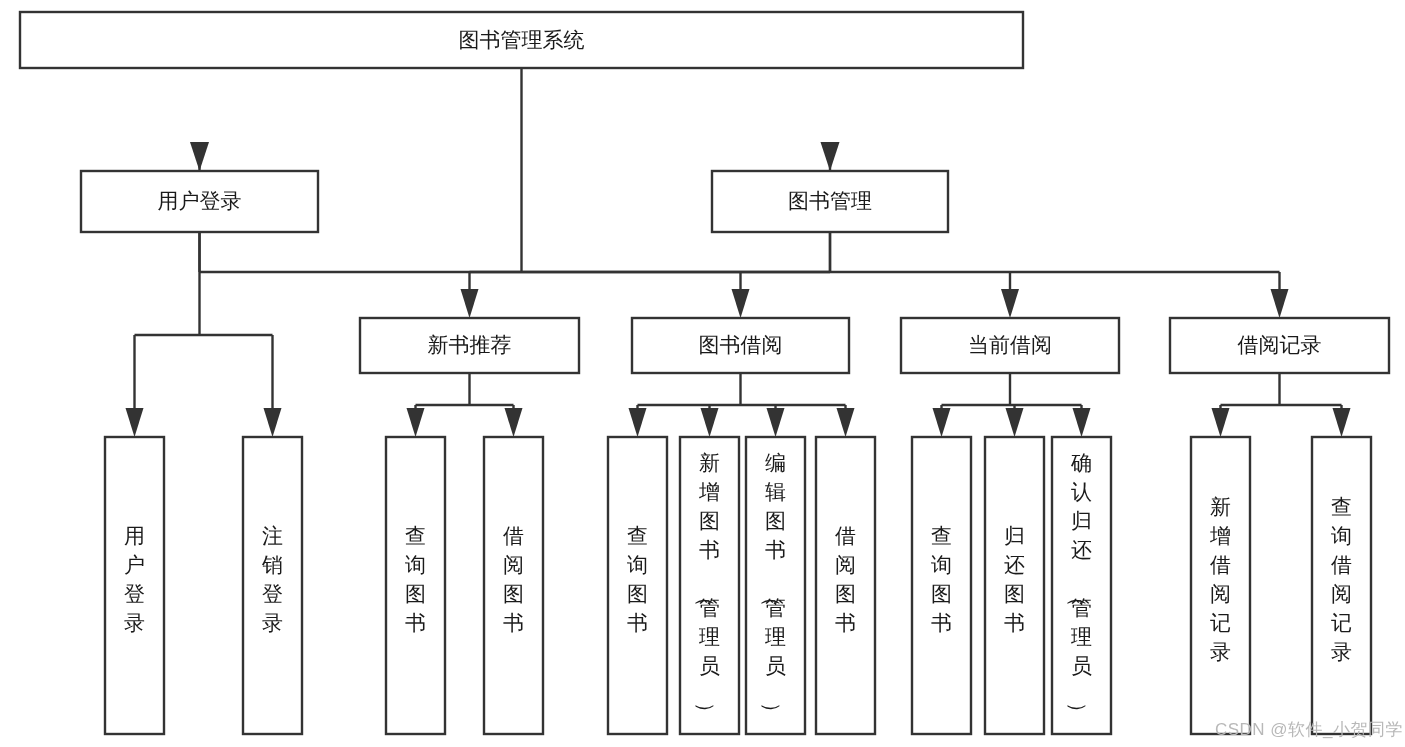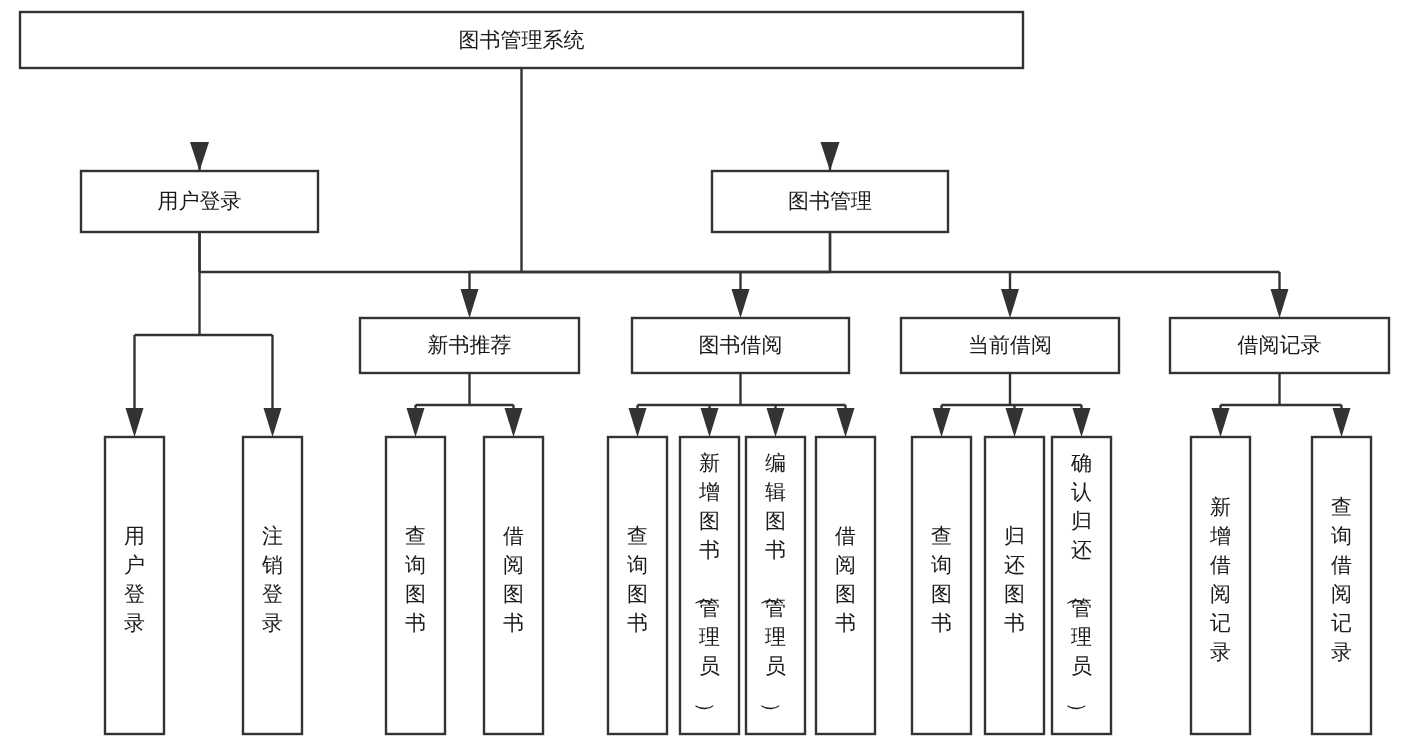--- a/index.html
+++ b/index.html
@@ -222,13 +222,14 @@
         <rect class="node-rect" x="1191" y="437" width="59" height="297"></rect>
         <text class="node-label-vertical vtext" x="1220.5" y="513.5"><tspan x="1220.5" y="513.5">新</tspan><tspan x="1220.5" y="542.5">增</tspan><tspan x="1220.5" y="571.5">借</tspan><tspan x="1220.5" y="600.5">阅</tspan><tspan x="1220.5" y="629.5">记</tspan><tspan x="1220.5" y="658.5">录</tspan></text>
       </g>
       <g>
         <rect class="node-rect" x="1312" y="437" width="59" height="297"></rect>
         <text class="node-label-vertical vtext" x="1341.5" y="513.5"><tspan x="1341.5" y="513.5">查</tspan><tspan x="1341.5" y="542.5">询</tspan><tspan x="1341.5" y="571.5">借</tspan><tspan x="1341.5" y="600.5">阅</tspan><tspan x="1341.5" y="629.5">记</tspan><tspan x="1341.5" y="658.5">录</tspan></text>
       </g>
     </g>
   </svg>
 
+  <div class="watermark-text">CSDN @软件_小贺同学</div>
 </div>
 
 </body></html>

